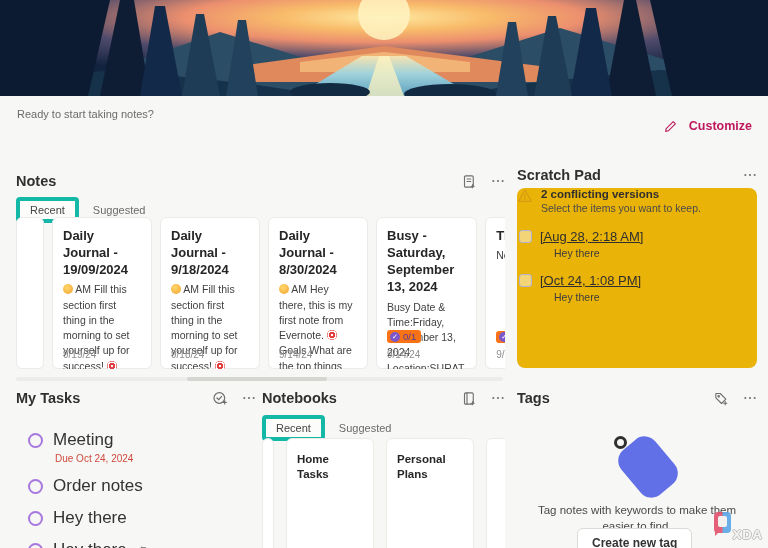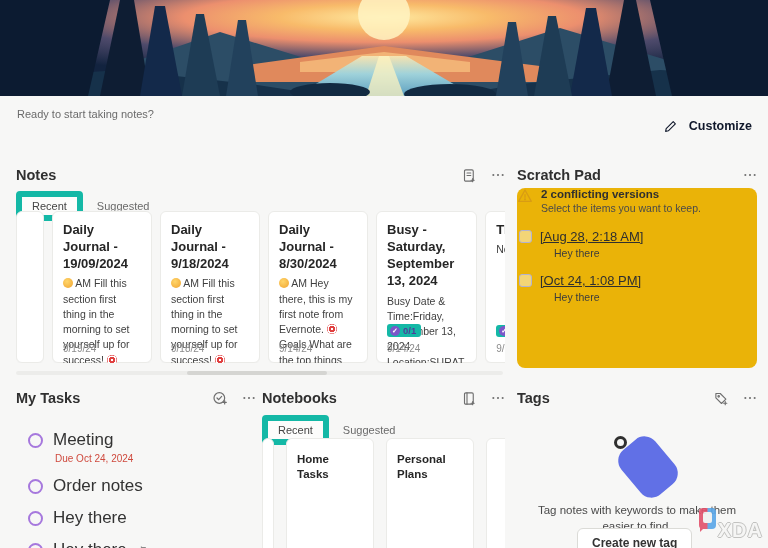--- a/index.html
+++ b/index.html
@@ -9,42 +9,42 @@
     background:#f7f7f6; font-family:"Liberation Sans", sans-serif;
     -webkit-font-smoothing:antialiased;
   }
   
   .banner { position:absolute; left:0; top:0; width:768px; height:96px; overflow:hidden; background:#12233f; }
   .banner svg { display:block; }
   
   .greeting { position:absolute; left:17px; top:108px; font-size:11px; color:#6b6b6b; }
   .home-title { position:absolute; left:16px; top:121px; font-size:20px; font-weight:bold; color:#262626; letter-spacing:.2px; }
   .customize { position:absolute; right:16px; top:119px; display:flex; align-items:center; gap:12px;
-    color:#0f172a; font-size:12.5px; font-weight:600; background:none; border:none; cursor:pointer;
+    color:#be185d; font-size:12.5px; font-weight:600; background:none; border:none; cursor:pointer;
     font-family:"Liberation Sans", sans-serif; }
   
   .widget { position:absolute; }
   .w-head { display:flex; align-items:center; }
   .w-title { font-size:14.5px; font-weight:bold; color:#303030; }
   .w-icons { margin-left:auto; display:flex; align-items:center; gap:14px; color:#6f6f6f; }
   .icon-btn { background:none; border:none; padding:0; cursor:pointer; color:#6f6f6f; display:flex; align-items:center; }
   .tabs { display:flex; align-items:center; gap:14px; }
-  .tab-pill { font-size:11px; color:#454545; background:#fcfcfb; border:6px solid #14b8a6; border-radius:4px; padding:3px 10px; cursor:pointer; font-family:"Liberation Sans", sans-serif; }
+  .tab-pill { font-size:11px; color:#454545; background:#fcfcfb; border:4px solid #14b8a6; border-radius:4px; padding:3px 10px; cursor:pointer; font-family:"Liberation Sans", sans-serif; }
   .tab-plain { font-size:11px; color:#6a6a6a; background:none; border:none; cursor:pointer; font-family:"Liberation Sans", sans-serif; }
   
-  .notes-widget { left:16px; top:167px; width:489px; height:216px; }
+  .notes-widget { left:16px; top:173px; width:489px; height:216px; }
   .notes-widget .tabs { margin-top:8px; }
   .cards-row { position:absolute; left:0; top:44px; width:489px; height:152px; display:flex; gap:8px; overflow:hidden; }
   .note-card { flex:0 0 100px; background:#ffffff; border:1px solid #ebebe8; border-radius:6px; padding:9px 10px; position:relative; cursor:pointer; box-shadow:0 1px 1px rgba(0,0,0,.02); }
   .note-card.sliver { flex:0 0 28px; padding:0; }
   .nc-title { font-size:13px; font-weight:bold; color:#262626; line-height:1.32; margin-bottom:4px; }
   .nc-body { font-size:10.5px; color:#3f3f3f; line-height:1.45; }
   .nc-date { position:absolute; left:10px; bottom:8px; font-size:10px; color:#8c8c8c; }
   .nc-badge { position:absolute; left:10px; bottom:25px; display:inline-flex; align-items:flex-end; gap:3px;
-    background:#14b8a6; border-radius:3px; padding:1px 5px 1px 3px; font-size:9.5px; font-weight:bold; color:#4f3d99; }
+    background:#f97316; border-radius:3px; padding:1px 5px 1px 3px; font-size:9.5px; font-weight:normal; color:#4f3d99; }
   .check-dot { width:10px; height:10px; border-radius:50%; background:#7b57c9; color:#fff; font-size:7px; line-height:10px; text-align:center; display:inline-block; }
   .emoji { display:inline-block; width:10px; height:10px; border-radius:50%; vertical-align:-1px; }
   .emoji-sun { background:radial-gradient(circle at 40% 35%, #ffd66b, #f0a32f); }
   .emoji-target { background:radial-gradient(circle, #fff 0 18%, #e04040 22% 45%, #fff 48% 62%, #e04040 65%); }
   .h-scrollbar { position:absolute; left:0; top:204px; width:487px; height:4px; background:#ececea; border-radius:2px; }
   .h-scroll-thumb { position:absolute; left:171px; top:0; width:140px; height:4px; background:#d5d5d2; border-radius:2px; cursor:grab; }
   
   .scratch-widget { left:517px; top:167px; width:240px; }
   .sp-panel { position:absolute; left:0; top:21px; width:240px; height:180px; background:#eab308; border-radius:8px; }
   .sp-conflict { display:flex; gap:8px; }
@@ -77,21 +77,21 @@
   .tag-ring { position:absolute; left:0; top:0; width:13px; height:13px; border:3px solid #2f2f2f; border-radius:50%; background:#f7f7f6; }
   .tags-empty { position:absolute; left:10px; top:112px; width:220px; text-align:center; font-size:11.5px; color:#4a4a4a; line-height:1.4; }
   .create-tag-btn { position:absolute; left:60px; top:138px; background:#fff; border:1px solid #dbdbd7; border-radius:6px; padding:7px 14px; font-size:12px; font-weight:600; color:#333; cursor:pointer; font-family:"Liberation Sans", sans-serif; white-space:nowrap; }
   
   .watermark { position:absolute; right:5px; bottom:6px; display:flex; align-items:center; gap:2px; opacity:.9; }
   .wm-mark { position:relative; width:17px; height:21px; border-radius:4px;
     background:linear-gradient(90deg,#e2506b 0 46%,#5aa7e8 54% 100%); }
   .wm-mark::before { content:""; position:absolute; left:4px; top:4px; right:4px; bottom:6px; background:#f1f1f0; border-radius:2px; }
   .wm-mark::after { content:""; position:absolute; left:1px; bottom:-3px; width:0; height:0;
     border-left:6px solid #e2506b; border-bottom:6px solid transparent; }
-  .wm-text { font-size:20px; font-weight:900; letter-spacing:1px; color:#f5f5f4;
+  .wm-text { font-size:13px; font-weight:900; letter-spacing:1px; color:#f5f5f4;
     text-shadow:-1px 0 #bdbdbb, 1px 0 #bdbdbb, 0 -1px #bdbdbb, 0 1px #bdbdbb;margin-top:24px; }
 </style>
 </head>
 <body>
 
 <div class="frame">
 
   <div class="banner">
     <svg width="768" height="96" viewBox="0 0 768 96">
       <defs>

